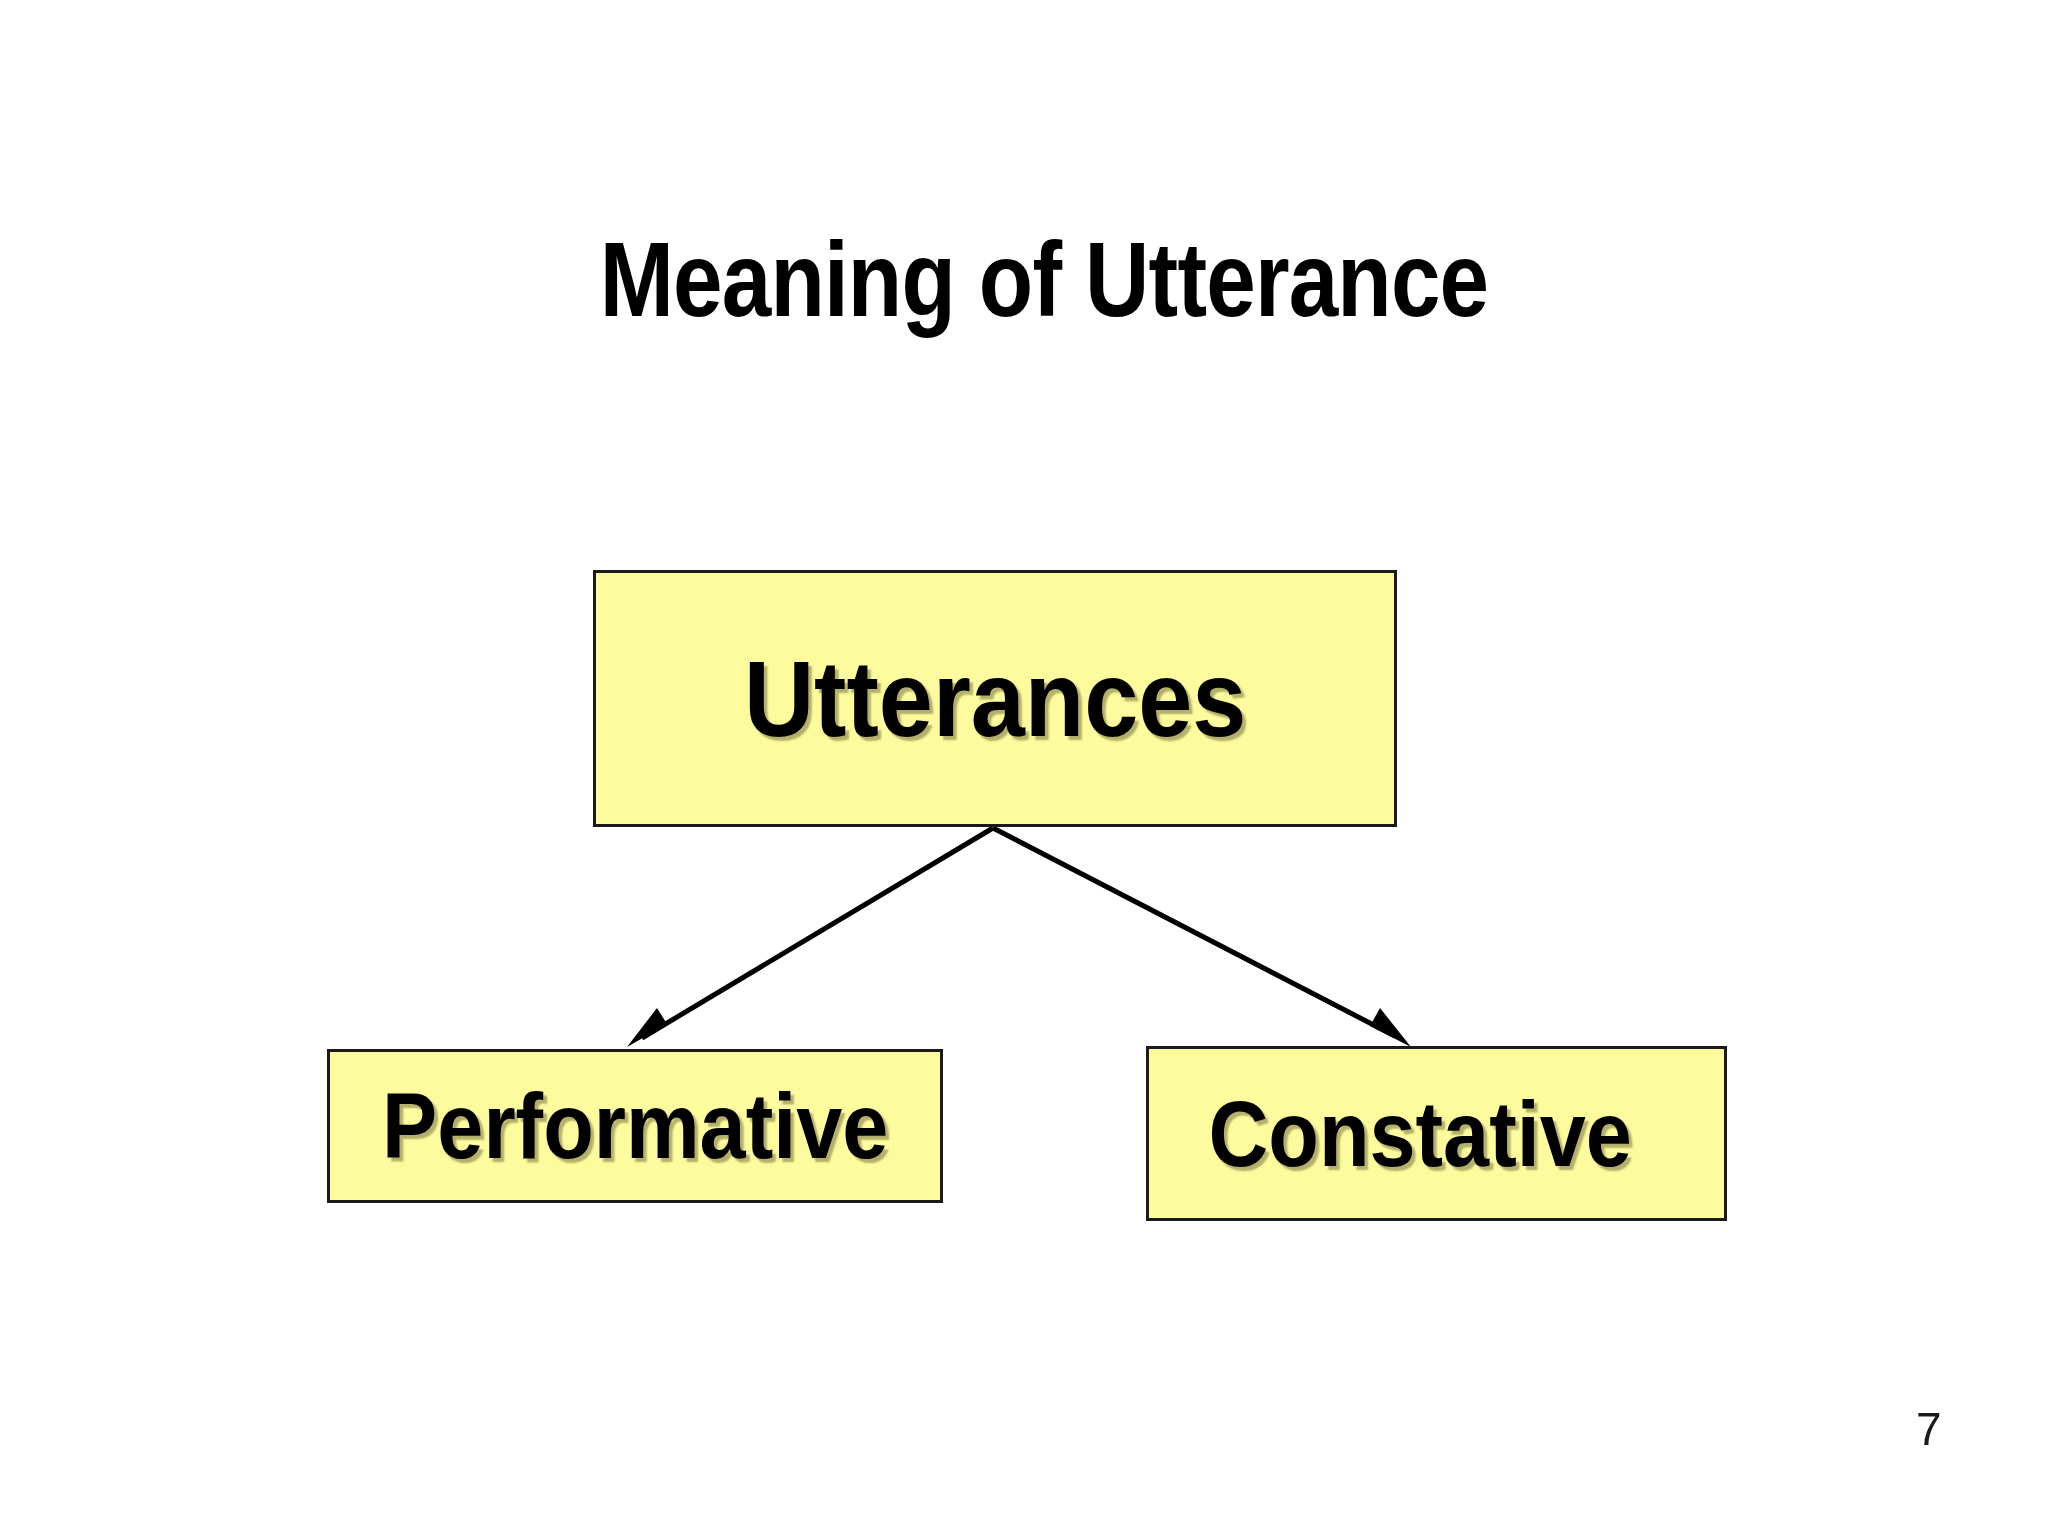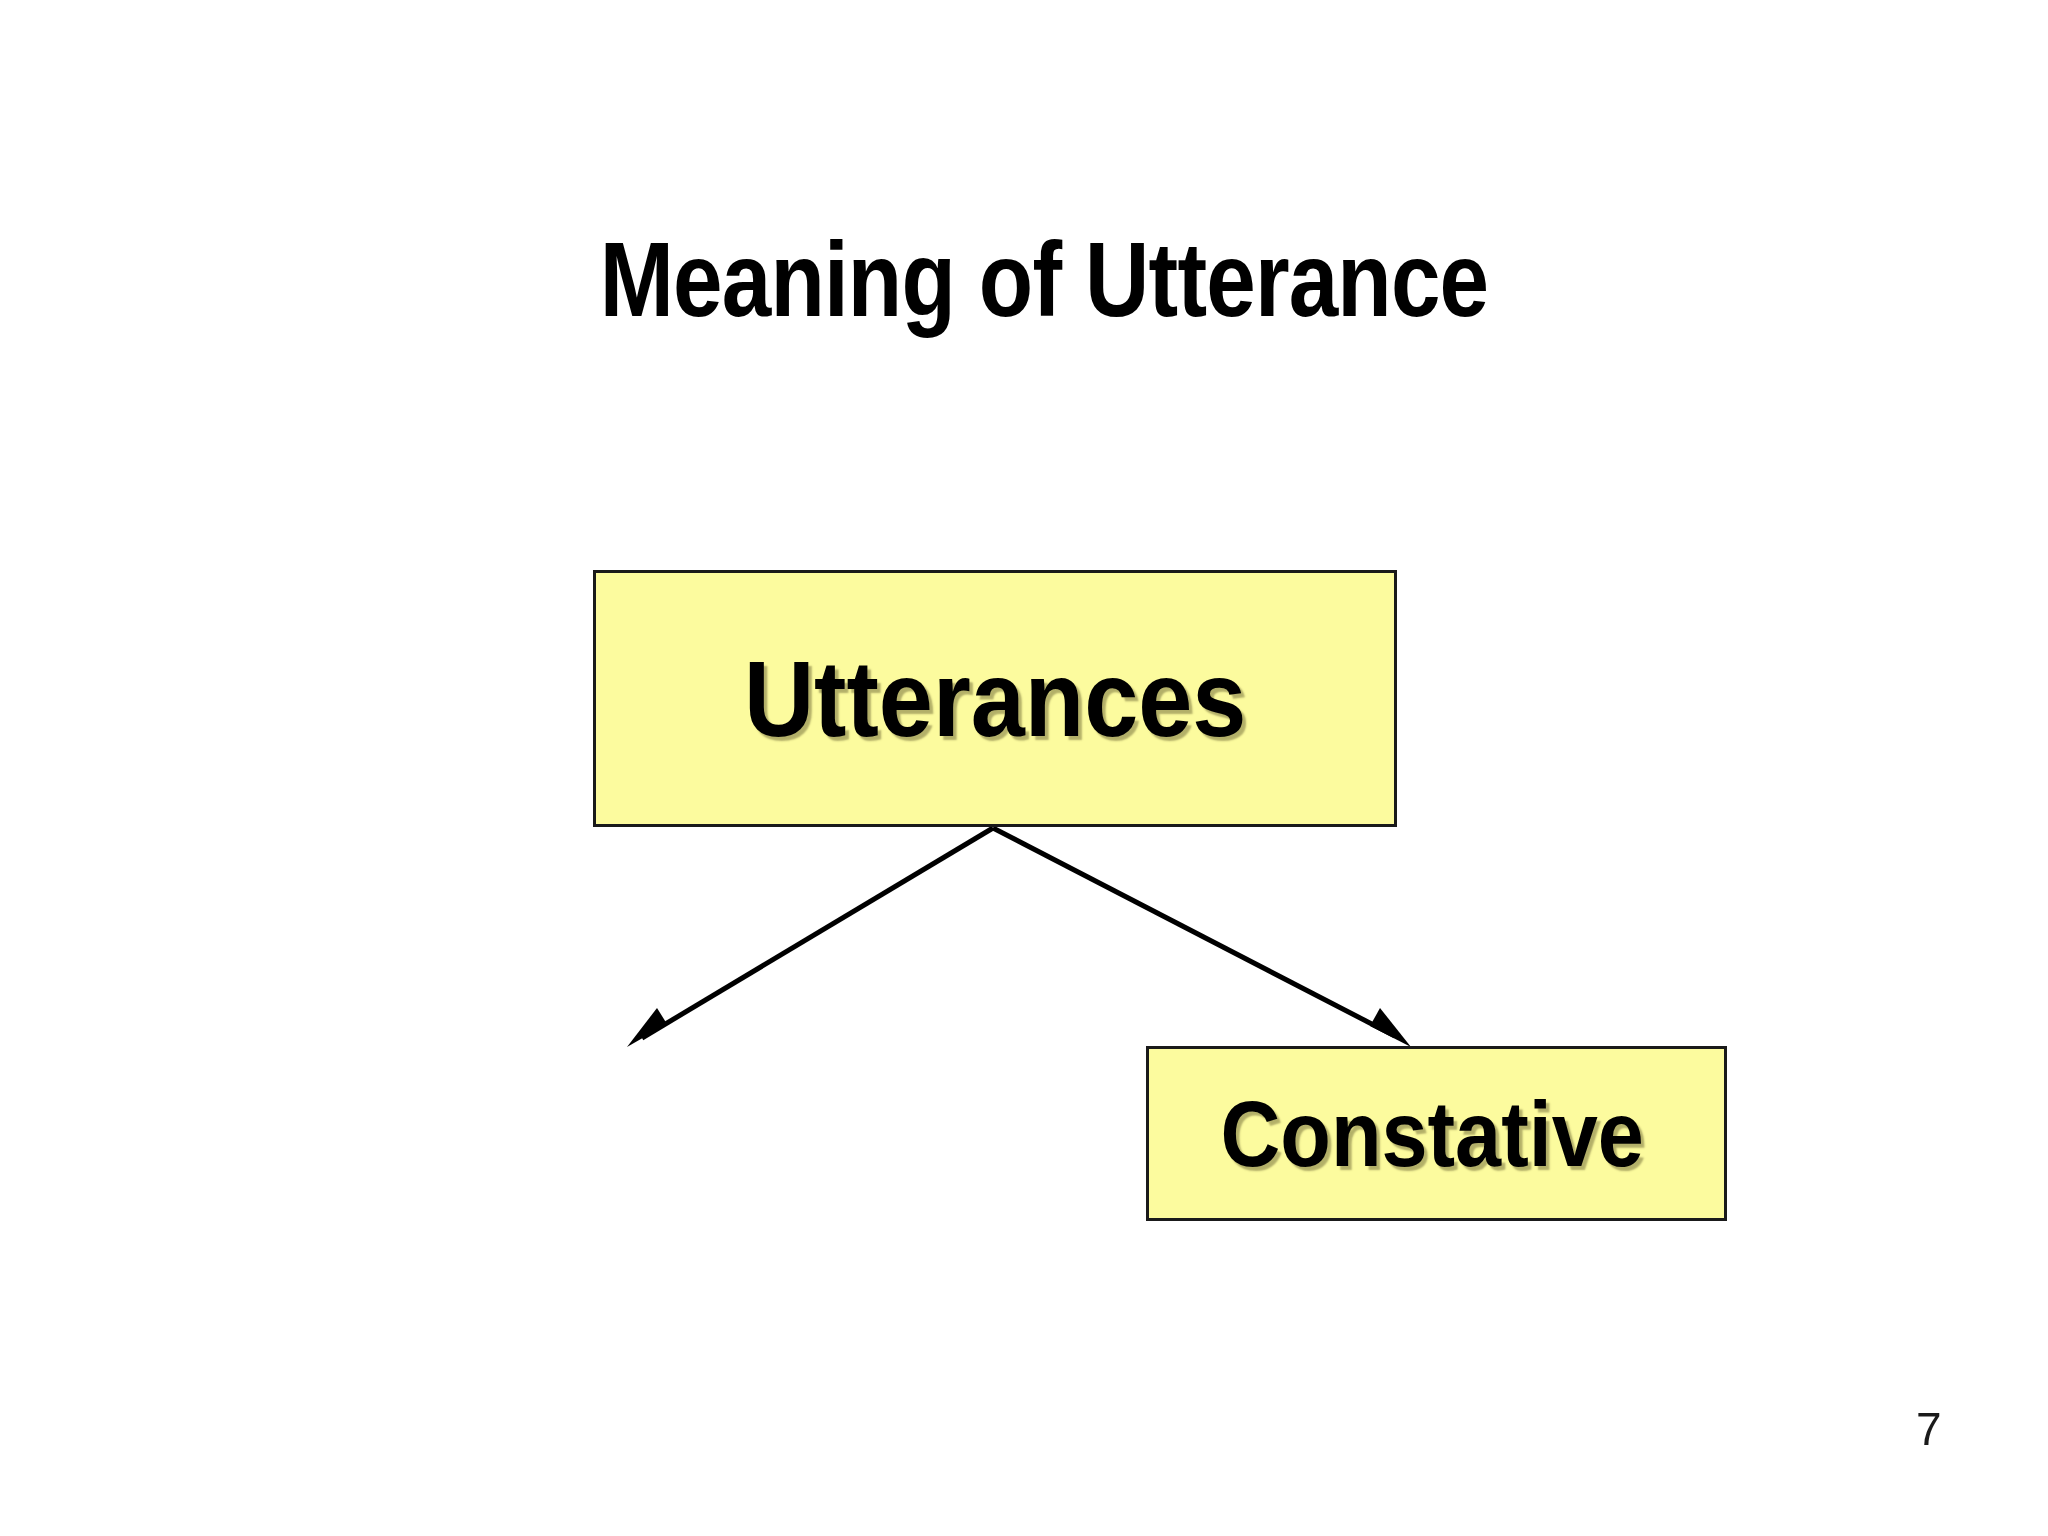--- a/index.html
+++ b/index.html
@@ -99,21 +99,21 @@
     line-height: 96px;
   }
 
   
   #node-constative {
     left: 1126px;
     top: 1038px;
     width: 581px;
     height: 175px;
     justify-content: flex-start;
-    padding-left: 48px;
+    padding-left: 36px;
   }
   #node-constative .node-label {
     font-size: 92px;
     line-height: 96px;
   }
 
   
   #page-number {
     position: absolute;
     left: 1896px;
@@ -144,20 +144,23 @@
       <g>
         <line x1="973" y1="820" x2="1375" y2="1028" stroke="#000000" stroke-width="5"></line>
         <polygon points="1391,1039 1350,1018 1360,1000" fill="#000000"></polygon>
       </g>
     </svg>
 
     <div class="node-box" id="node-utterances">
       <span class="node-label">Utterances</span>
     </div>
 
+    <div class="node-box" id="node-performative">
+      <span class="node-label">Performative</span>
+    </div>
 
     <div class="node-box" id="node-constative">
       <span class="node-label">Constative</span>
     </div>
 
   </div>
 
   <div id="page-number">7</div>
 
 </div>

